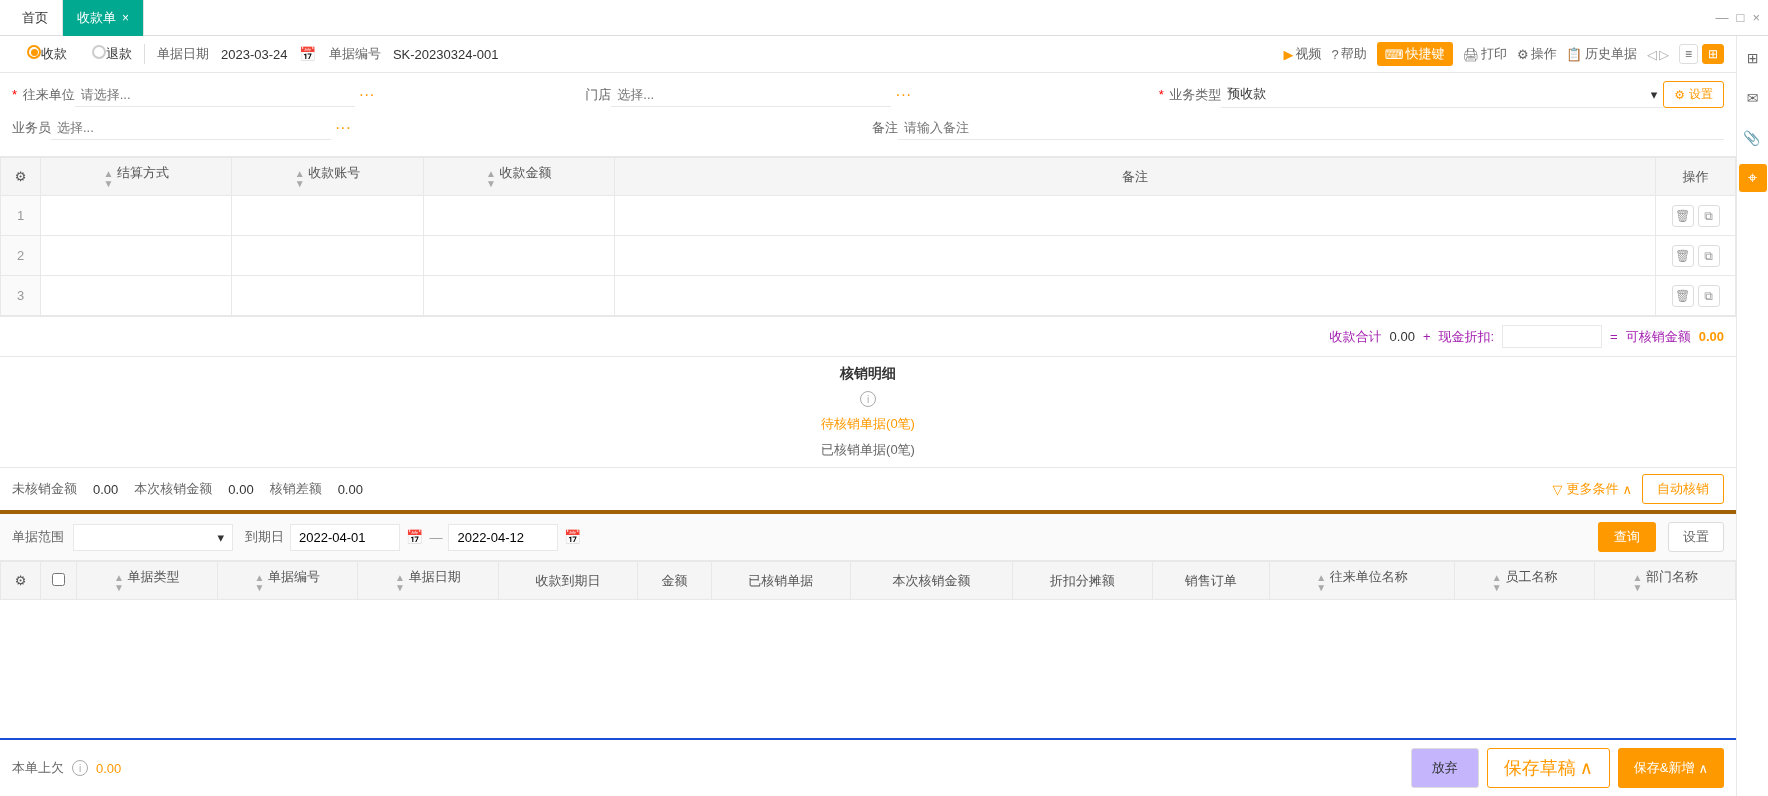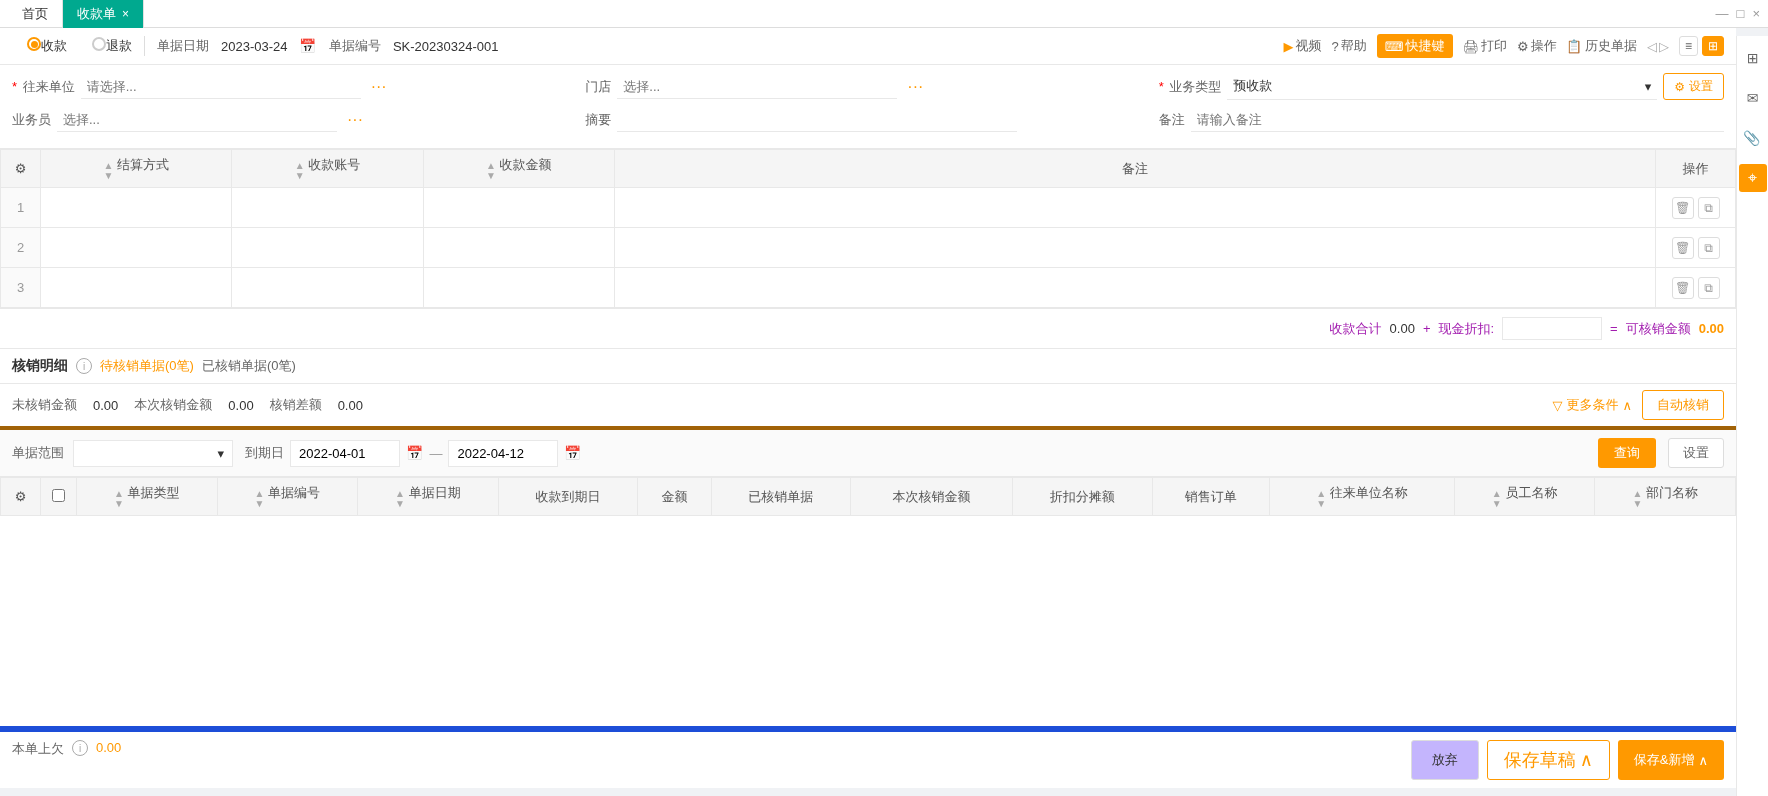--- a/index.html
+++ b/index.html
@@ -4,21 +4,21 @@
   <style>
     * { box-sizing: border-box; margin: 0; padding: 0; }
     body { font-family: 'Microsoft YaHei', Arial, sans-serif; font-size: 13px; background: #f0f2f5; color: #333; }
 
     
     .tab-bar {
       display: flex;
       align-items: center;
       background: #fff;
       border-bottom: 1px solid #ddd;
-      height: 28px;
+      height: 36px;
       padding: 0 8px;
     }
     .tab-item {
       padding: 0 14px;
       height: 36px;
       display: flex;
       align-items: center;
       cursor: pointer;
       font-size: 13px;
       color: #555;
@@ -157,21 +157,21 @@
     }
     .form-row {
       display: flex;
       align-items: center;
       gap: 8px;
       margin-bottom: 8px;
     }
     .form-field {
       display: flex;
       align-items: center;
-      gap: 6px;
+      gap: 0;
       flex: 1;
     }
     .form-label {
       color: #666;
       white-space: nowrap;
       min-width: fit-content;
     }
     .required-star { color: #f00; margin-right: 2px; }
     .form-input {
       flex: 1;
@@ -287,20 +287,21 @@
     }
 
     
     .section-title {
       display: flex;
       align-items: center;
       gap: 8px;
       padding: 8px 12px;
       background: #fff;
       border-bottom: 1px solid #e8e8e8;
+      flex-direction: column;
     }
     .section-title-text {
       font-size: 14px;
       font-weight: bold;
       color: #333;
     }
     .info-icon {
       width: 16px; height: 16px;
       border-radius: 50%;
       border: 1px solid #aaa;
@@ -426,23 +427,23 @@
       padding: 6px 8px;
       font-weight: normal;
       color: #555;
       white-space: nowrap;
     }
     .checkbox-th { width: 36px; text-align: center; }
 
     
     .footer {
       display: flex;
-      align-items: flex-start;
+      align-items: center;
       padding: 8px 12px;
-      border-top: 6px solid #1d4ed8;
+      border-top: 2px solid #1d4ed8;
       background: #fff;
       gap: 8px;
     }
     .footer-info { color: #666; font-size: 13px; }
     .footer-value { color: #f90; font-size: 13px; }
     .footer-actions { margin-left: auto; display: flex; gap: 8px; }
     .btn-abandon {
       background: #c4b5fd;
       border: 1px solid #ddd;
       padding: 7px 20px;
@@ -615,24 +616,20 @@
       </div>
     </div>
     <div class="form-row">
 
       <div class="form-field" style="flex:2;">
         <span class="form-label">业务员</span>
         <input class="form-input" type="text" style="max-width: 280px;" placeholder="选择...">
         <span class="more-btn">···</span>
       </div>
 
-      <div class="form-field" style="flex:2;">
-        <span class="form-label">摘要</span>
-        <input class="form-input" type="text" style="max-width: 400px;">
-      </div>
 
       <div class="form-field" style="flex:2;">
         <span class="form-label">备注</span>
         <input class="form-input" type="text" placeholder="请输入备注" style="">
       </div>
     </div>
   </div>
 
   <div class="table-area">
     <table class="main-table">

